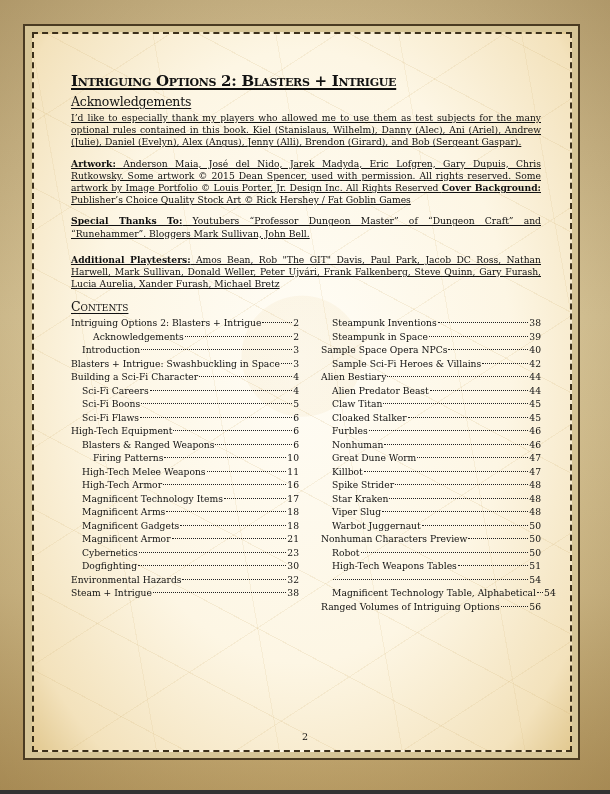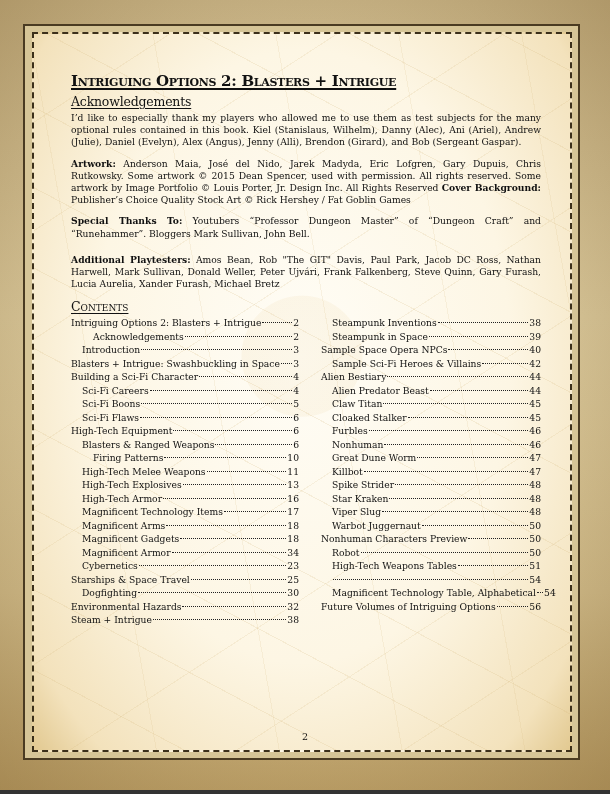--- a/index.html
+++ b/index.html
@@ -48,21 +48,21 @@
     font-weight: bold; font-size: 15px; line-height: 18px;
     font-variant: small-caps; letter-spacing: -0.3px;
     text-decoration: underline; text-decoration-thickness: 1.5px; text-underline-offset: 2px;
     margin: 0 0 4px 0;
   }
   .h2 {
     font-size: 12.5px; line-height: 16px; font-weight: normal;
     text-decoration: underline; text-underline-offset: 2px;
     margin: 0 0 2px 0; letter-spacing: -0.2px;
   }
-  p { margin: 0 0 9px 0; text-align: justify; }
+  p { margin: 0 0 9px 0; text-align: justify; text-decoration: underline; }
   b { font-weight: bold; }
   .contents-h {
     font-size: 12.5px; line-height: 16px; margin: 2px 0 1px 0;
     text-decoration: underline; text-underline-offset: 2px; font-variant: small-caps;
   }
   .toc { display: flex; justify-content: space-between; width: 470px; }
   .toc-col { width: 228px; }
   .toc-col.right { width: 220px; }
   .toc-row {
     display: flex; align-items: baseline; height: 13.5px; line-height: 13.5px;
@@ -160,25 +160,20 @@
             <span class="lbl">Firing Patterns</span>
             <span class="dots"></span>
             <span class="pg">10</span>
           </div>
           <div class="toc-row lvl1">
             <span class="lbl">High-Tech Melee Weapons</span>
             <span class="dots"></span>
             <span class="pg">11</span>
           </div>
           <div class="toc-row lvl1">
-            <span class="lbl">High-Tech Explosives</span>
-            <span class="dots"></span>
-            <span class="pg">13</span>
-          </div>
-          <div class="toc-row lvl1">
             <span class="lbl">High-Tech Armor</span>
             <span class="dots"></span>
             <span class="pg">16</span>
           </div>
           <div class="toc-row lvl1">
             <span class="lbl">Magnificent Technology Items</span>
             <span class="dots"></span>
             <span class="pg">17</span>
           </div>
           <div class="toc-row lvl1">
@@ -187,31 +182,26 @@
             <span class="pg">18</span>
           </div>
           <div class="toc-row lvl1">
             <span class="lbl">Magnificent Gadgets</span>
             <span class="dots"></span>
             <span class="pg">18</span>
           </div>
           <div class="toc-row lvl1">
             <span class="lbl">Magnificent Armor</span>
             <span class="dots"></span>
-            <span class="pg">34</span>
+            <span class="pg">21</span>
           </div>
           <div class="toc-row lvl1">
             <span class="lbl">Cybernetics</span>
             <span class="dots"></span>
             <span class="pg">23</span>
-          </div>
-          <div class="toc-row lvl0">
-            <span class="lbl">Starships &amp; Space Travel</span>
-            <span class="dots"></span>
-            <span class="pg">25</span>
           </div>
           <div class="toc-row lvl1">
             <span class="lbl">Dogfighting</span>
             <span class="dots"></span>
             <span class="pg">30</span>
           </div>
           <div class="toc-row lvl0">
             <span class="lbl">Environmental Hazards</span>
             <span class="dots"></span>
             <span class="pg">32</span>
@@ -321,21 +311,21 @@
           <div class="toc-row lvl1">
             <span class="dots"></span>
             <span class="pg">54</span>
           </div>
           <div class="toc-row lvl1">
             <span class="lbl">Magnificent Technology Table, Alphabetical</span>
             <span class="dots"></span>
             <span class="pg">54</span>
           </div>
           <div class="toc-row lvl0">
-            <span class="lbl">Future Volumes of Intriguing Options</span>
+            <span class="lbl">Ranged Volumes of Intriguing Options</span>
             <span class="dots"></span>
             <span class="pg">56</span>
           </div>
         </div>
     </div>
   </div>
 
   <div class="page-num">2</div>
 </div>
 <div class="bottom-bar"></div>

